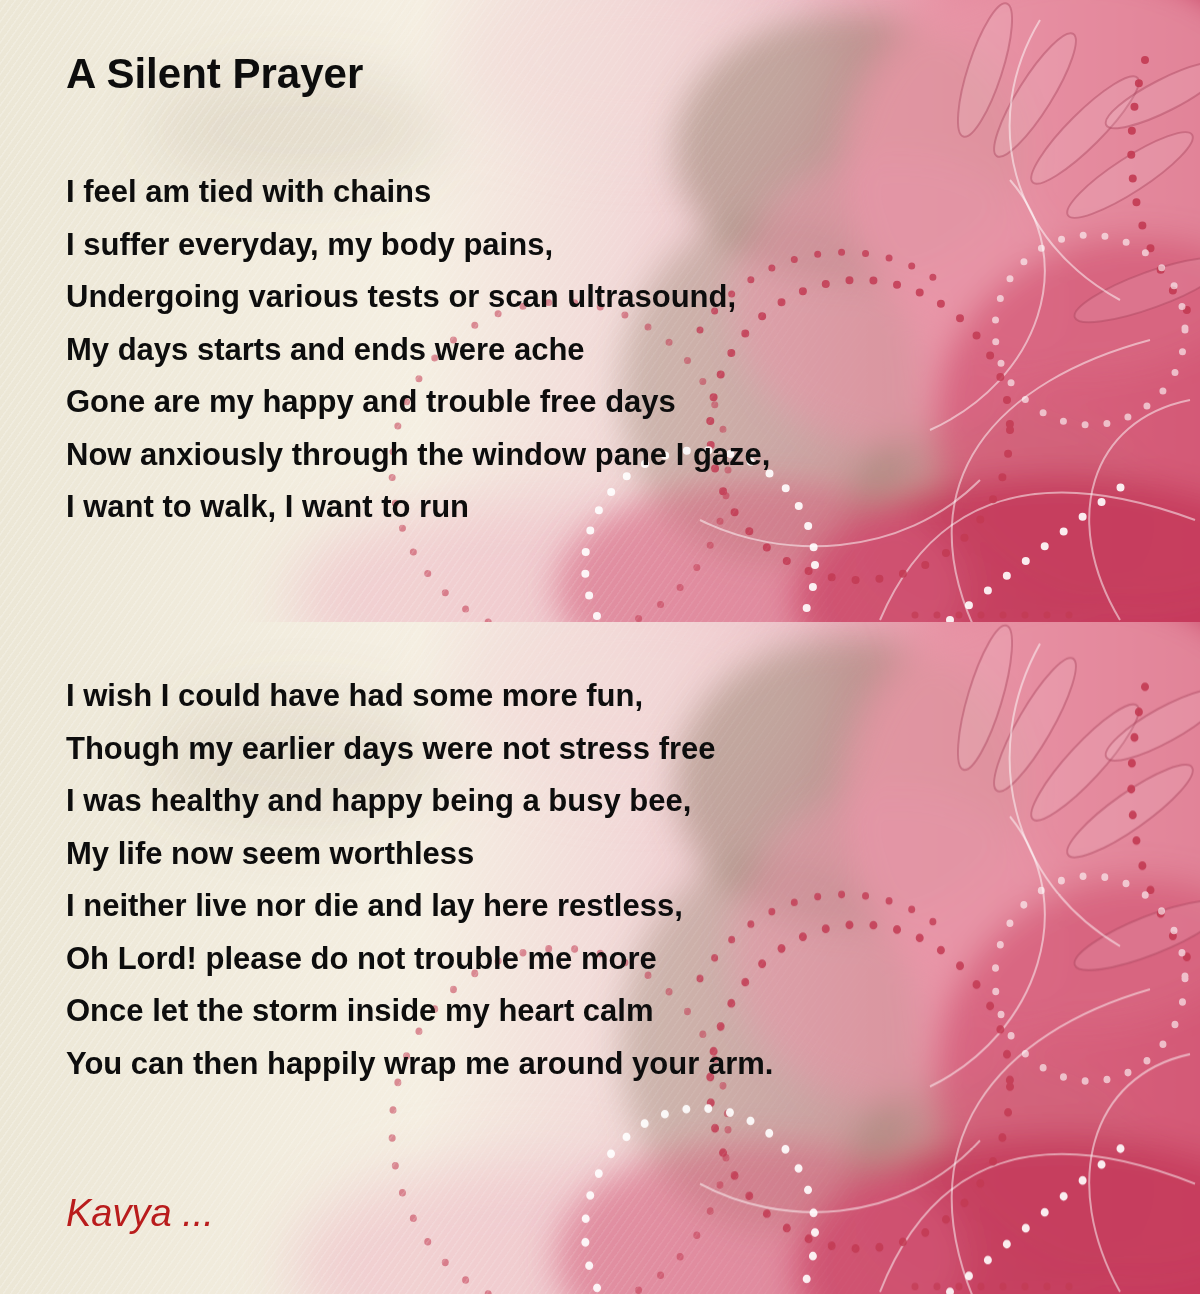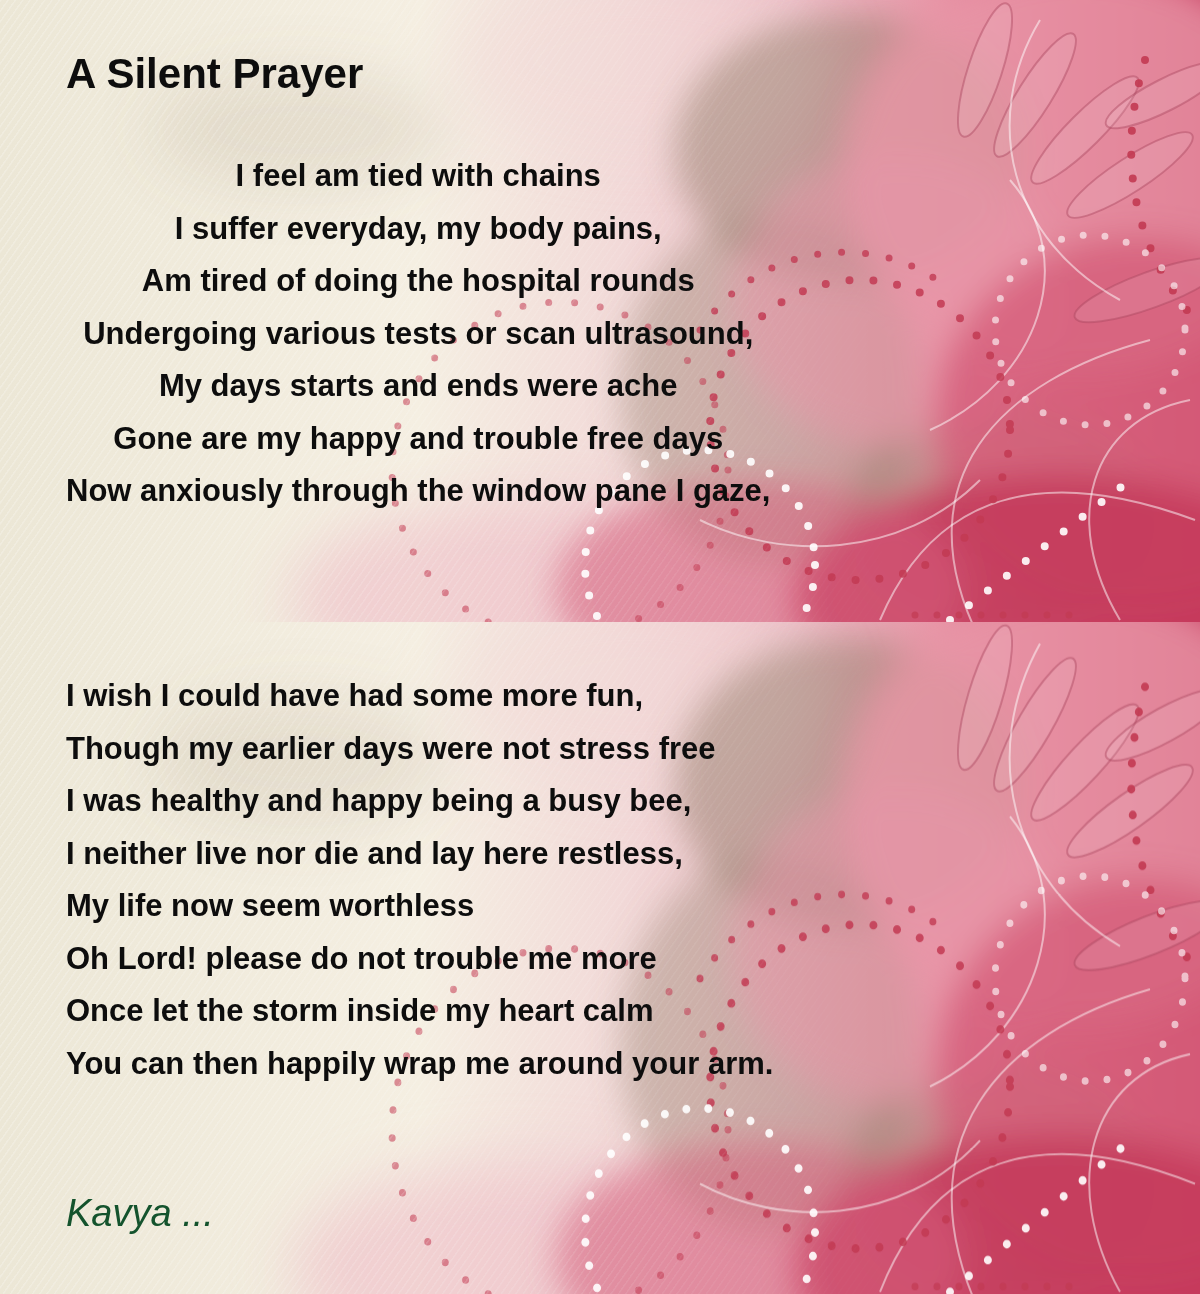--- a/index.html
+++ b/index.html
@@ -37,25 +37,25 @@
     mask-image:linear-gradient(to right,#000 0%,rgba(0,0,0,.5) 45%,transparent 75%);
     pointer-events:none;
   }
   
   .content{position:absolute;inset:0;color:var(--ink);}
   .poem-title{
     position:absolute;left:66px;top:50px;margin:0;
     font-size:42px;font-weight:bold;letter-spacing:0;
   }
   .stanza{position:absolute;left:66px;font-size:31px;font-weight:bold;line-height:52.5px;white-space:nowrap;}
-  .stanza-1{top:150px;text-align:center;}
+  .stanza-1{top:166px;}
   .stanza-2{top:670px;}
   .signature{
     position:absolute;left:66px;top:1192px;
-    font-size:38px;font-style:italic;font-weight:400;color:#14532d;
+    font-size:38px;font-style:italic;font-weight:400;color:#b91c1c;
   }
 </style>
 </head>
 <body>
 
 <div class="screen">
 
   <div class="bg">
     <svg width="0" height="0" style="position:absolute" aria-hidden="true">
       <defs>
@@ -131,32 +131,32 @@
         <use href="#bgtile"></use>
       </svg>
     <div class="streaks"></div>
   </div>
 
   <div class="content">
     <h1 class="poem-title">A Silent Prayer</h1>
     <div class="stanza stanza-1">
         <div class="poem-line">I feel am tied with chains</div>
         <div class="poem-line">I suffer everyday, my body pains,</div>
-        <div class="poem-line">Am tired of doing the hospital rounds</div>
         <div class="poem-line">Undergoing various tests or scan ultrasound,</div>
         <div class="poem-line">My days starts and ends were ache</div>
         <div class="poem-line">Gone are my happy and trouble free days</div>
         <div class="poem-line">Now anxiously through the window pane I gaze,</div>
+        <div class="poem-line">I want to walk, I want to run</div>
       </div>
     <div class="stanza stanza-2">
         <div class="poem-line">I wish I could have had some more fun,</div>
         <div class="poem-line">Though my earlier days were not stress free</div>
         <div class="poem-line">I was healthy and happy being a busy bee,</div>
+        <div class="poem-line">My life now seem worthless</div>
         <div class="poem-line">I neither live nor die and lay here restless,</div>
-        <div class="poem-line">My life now seem worthless</div>
         <div class="poem-line">Oh Lord! please do not trouble me more</div>
         <div class="poem-line">Once let the storm inside my heart calm</div>
         <div class="poem-line">You can then happily wrap me around your arm.</div>
       </div>
     <div class="signature">Kavya ...</div>
   </div>
 
 </div>
 
 </body></html>

